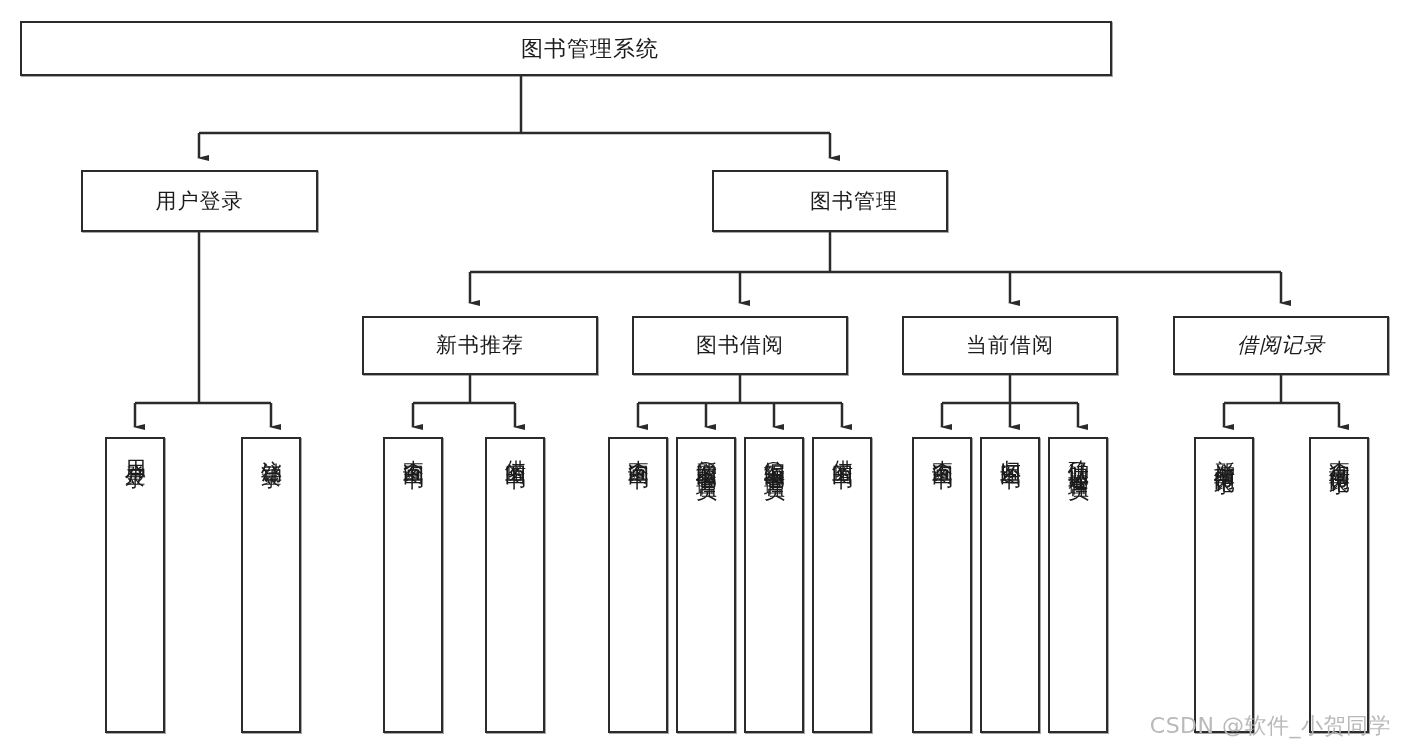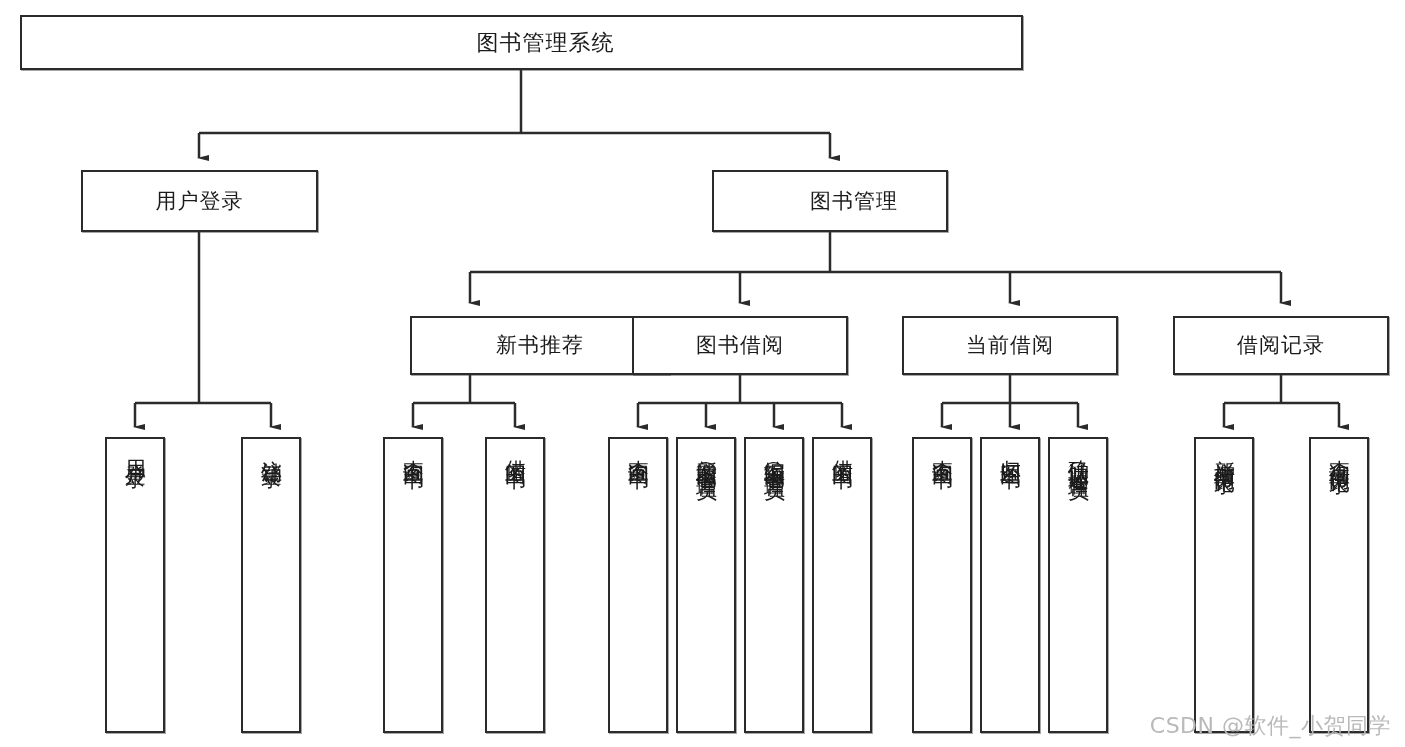--- a/index.html
+++ b/index.html
@@ -118,41 +118,41 @@
       <path d="M1010,403 L1010,427" marker-end="url(#arrow)"></path>
       <path d="M1078,403 L1078,427" marker-end="url(#arrow)"></path>
 
       <path d="M1281,375 L1281,403"></path>
       <path d="M1224,403 L1339,403"></path>
       <path d="M1224,403 L1224,427" marker-end="url(#arrow)"></path>
       <path d="M1339,403 L1339,427" marker-end="url(#arrow)"></path>
     </g>
   </svg>
 
-  <div class="node root" style="left:20px; top:15px; width:1003px; height:55px;padding-left:48px;">
+  <div class="node root" style="left:20px; top:21px; width:1092px; height:55px;padding-left:48px;">
     <span class="label">图书管理系统</span>
   </div>
 
   <div class="node" style="left:81px; top:170px; width:237px; height:62px;">
     <span class="label">用户登录</span>
   </div>
   <div class="node" style="left:712px; top:170px; width:236px; height:62px;padding-left:48px;">
     <span class="label">图书管理</span>
   </div>
 
-  <div class="node" style="left:362px; top:316px; width:260px; height:59px;margin-left:48px;">
+  <div class="node" style="left:362px; top:316px; width:236px; height:59px;">
     <span class="label">新书推荐</span>
   </div>
   <div class="node" style="left:902px; top:316px; width:216px; height:59px;">
     <span class="label">当前借阅</span>
   </div>
   <div class="node" style="left:632px; top:316px; width:216px; height:59px;">
     <span class="label">图书借阅</span>
   </div>
-  <div class="node" style="left:1173px; top:316px; width:216px; height:59px;">
+  <div class="node" style="left:1173px; top:316px; width:216px; height:59px;font-style:italic;">
     <span class="label">借阅记录</span>
   </div>
 
   <div class="node leaf" style="left:105px; top:437px; width:60px; height:296px;">
     <span class="label">用户登录</span>
   </div>
   <div class="node leaf" style="left:241px; top:437px; width:60px; height:296px;">
     <span class="label">注销登录</span>
   </div>
 

